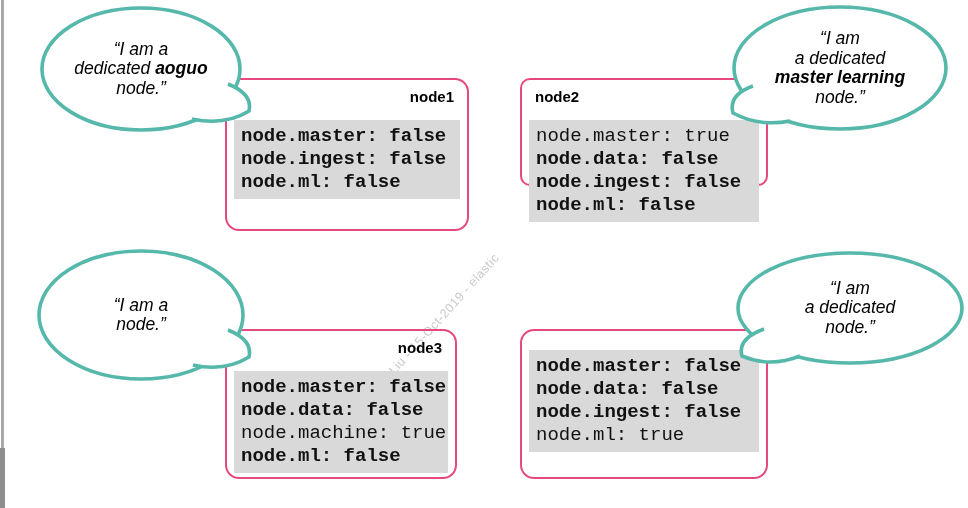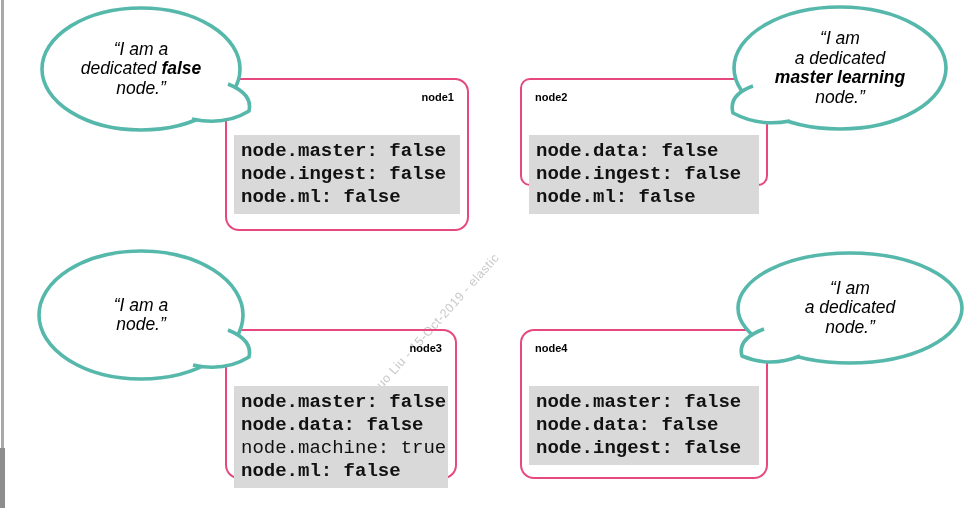--- a/index.html
+++ b/index.html
@@ -26,27 +26,27 @@
     border:2.5px solid #e7497f;border-radius:14px;
     background:transparent;
     box-sizing:border-box;
     padding:6px 7px;
   }
   .card.c1{left:225px;top:78px;width:244px;height:153px;}
   .card.c2{left:520px;top:78px;width:248px;height:108px;border-radius:10px;}
   .card.c3{left:225px;top:329px;width:232px;height:150px;}
   .card.c4{left:520px;top:329px;width:248px;height:150px;}
   .card-title{
-    font-size:11px;font-weight:bold;color:#000;
+    font-size:15px;font-weight:bold;color:#000;
     margin:1px 6px 0 6px;line-height:20px;
   }
   .title-right{text-align:right;}
   .title-left{text-align:left;}
   .code-block{
-    margin-top:28px;background:#d9d9d9;
+    margin-top:13px;background:#d9d9d9;
     padding:5px 7px;position:relative;
   }
   .code-line{
     font-family:"Liberation Mono","DejaVu Sans Mono",monospace;
     font-size:19px;line-height:23px;color:#111;white-space:pre;
   }
   .code-line.bold{font-weight:bold;}
 
   
   svg.bubbles{position:absolute;left:0;top:0;z-index:3;pointer-events:none;}
@@ -94,48 +94,49 @@
   <div class="code-block">
     <div class="code-line bold">node.master: false</div>
     <div class="code-line bold">node.ingest: false</div>
     <div class="code-line bold">node.ml: false</div>
   </div>
 </div>
 
 <div class="card c2">
   <div class="card-title title-left">node2</div>
   <div class="code-block">
+    <div class="code-line">node.master: true</div>
     <div class="code-line bold">node.data: false</div>
     <div class="code-line bold">node.ingest: false</div>
     <div class="code-line bold">node.ml: false</div>
   </div>
 </div>
 
 <div class="card c3">
   <div class="card-title title-right">node3</div>
   <div class="code-block">
     <div class="code-line bold">node.master: false</div>
     <div class="code-line bold">node.data: false</div>
     <div class="code-line">node.machine: true</div>
     <div class="code-line bold">node.ml: false</div>
   </div>
 </div>
 
 <div class="card c4">
-  <div class="card-title title-left">node4</div>
   <div class="code-block">
     <div class="code-line bold">node.master: false</div>
     <div class="code-line bold">node.data: false</div>
     <div class="code-line bold">node.ingest: false</div>
+    <div class="code-line">node.ml: true</div>
   </div>
 </div>
 
 <div class="bubble-text bt1">
   <div><span>“I am a</span><span class="bold"></span></div>
-  <div><span>dedicated </span><span class="bold">false</span></div>
+  <div><span>dedicated </span><span class="bold">aoguo</span></div>
   <div><span>node.”</span><span class="bold"></span></div>
 </div>
 
 <div class="bubble-text bt2">
   <div><span>“I am</span><span class="bold"></span></div>
   <div><span>a dedicated</span><span class="bold"></span></div>
   <div><span></span><span class="bold">master learning</span></div>
   <div><span>node.”</span><span class="bold"></span></div>
 </div>
 

